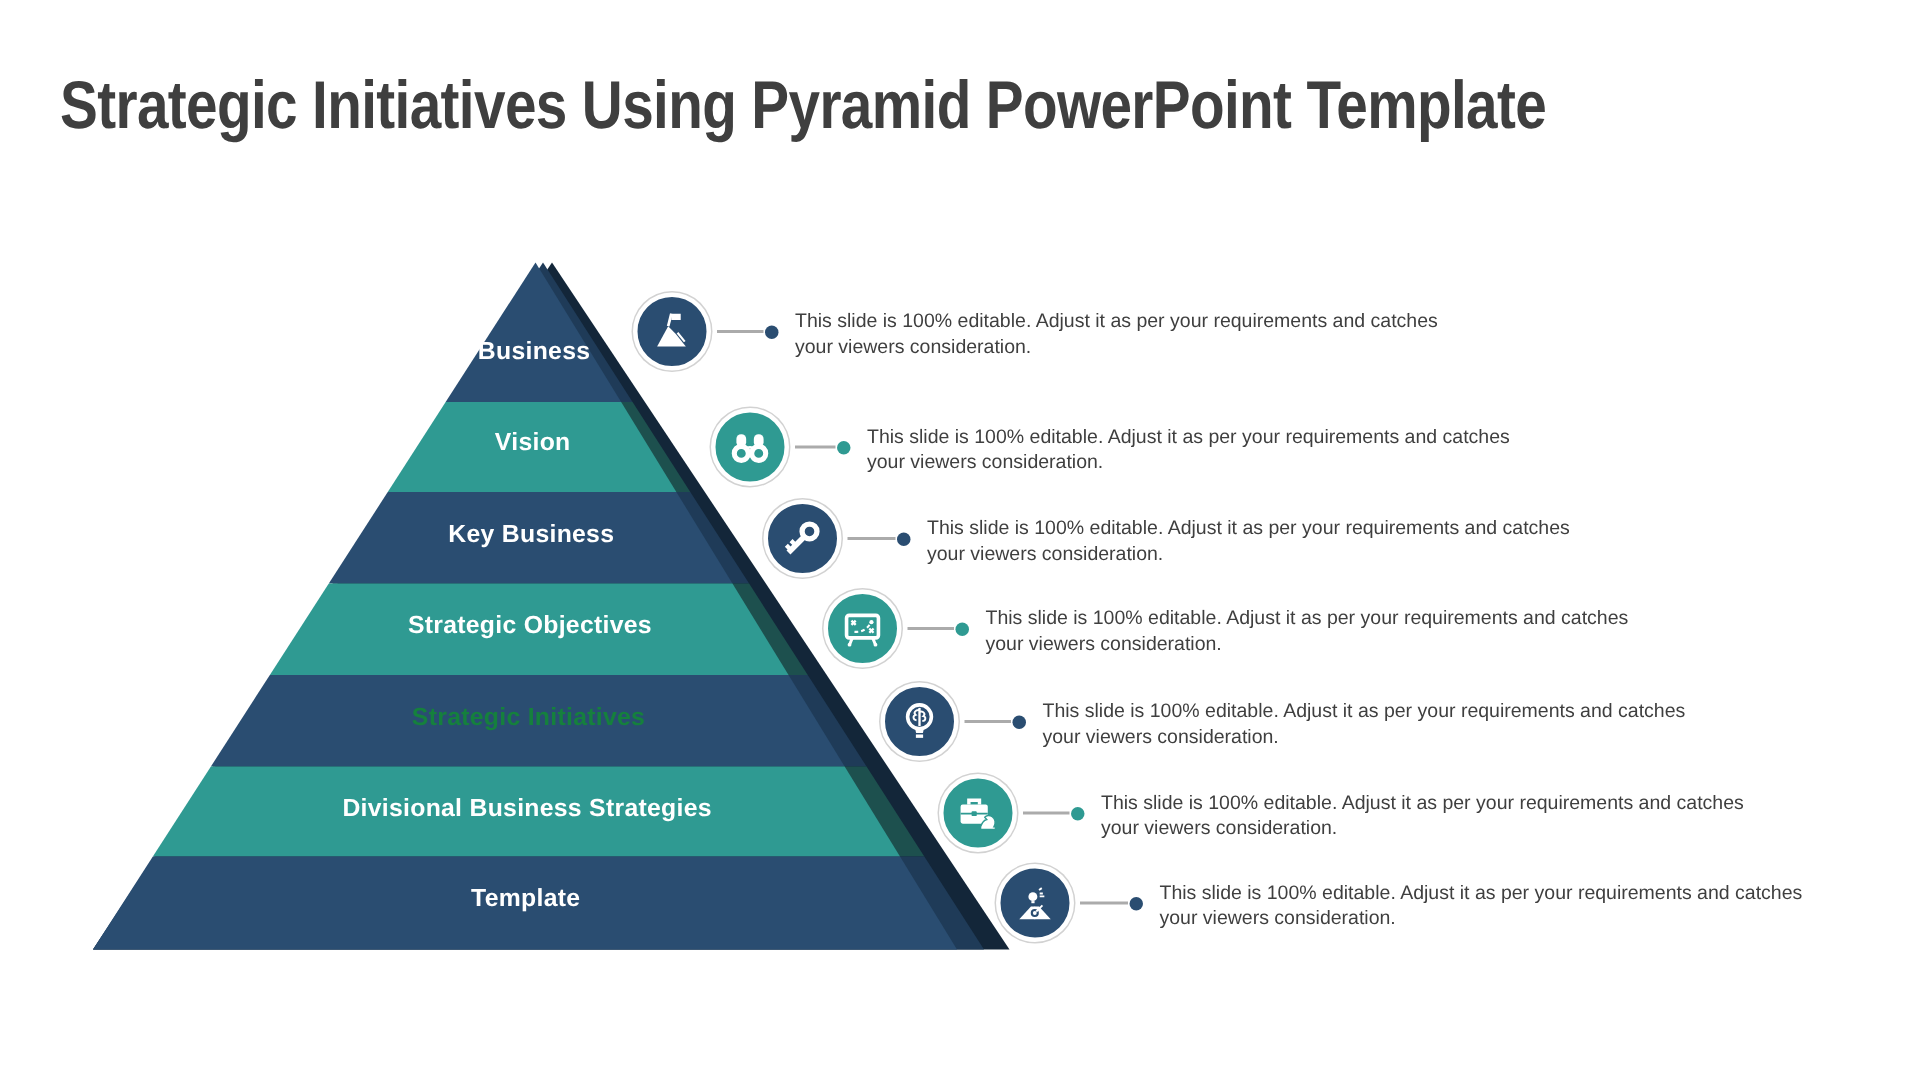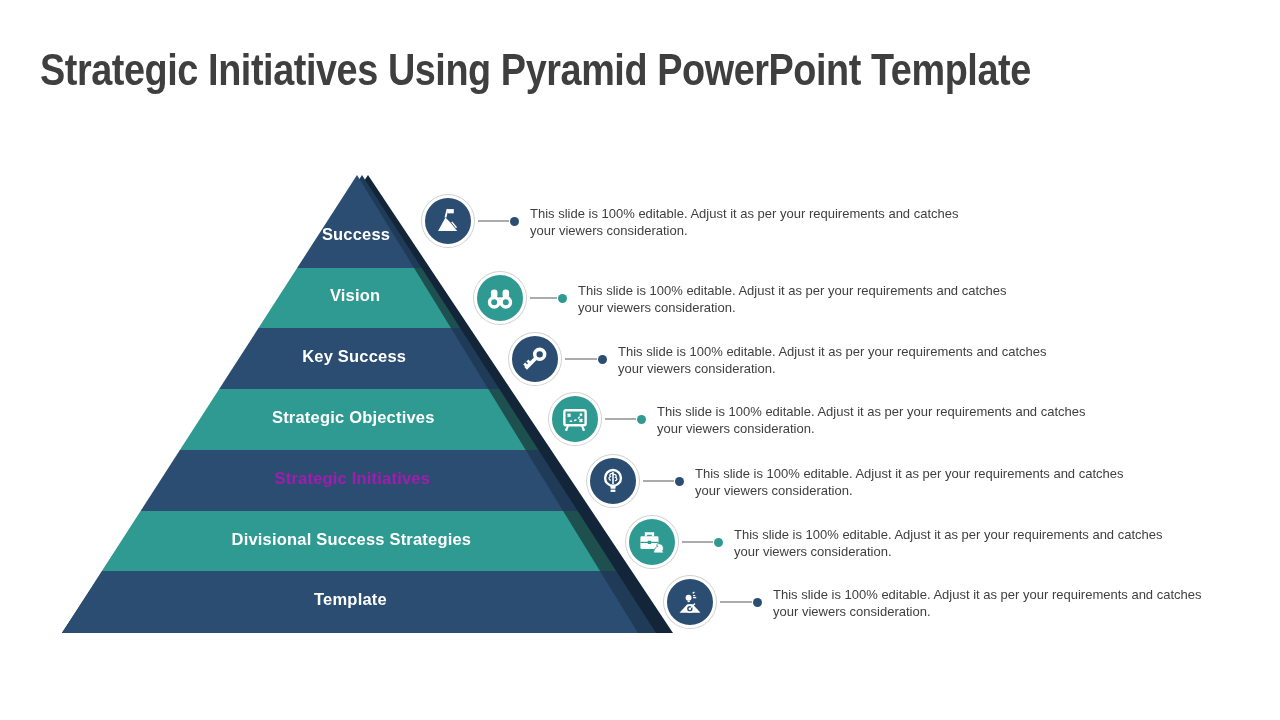--- a/index.html
+++ b/index.html
@@ -48,26 +48,26 @@
     <polygon points="357,175 357,175 414.1,268 297.1,268" fill="#2A4D71"></polygon>
     <polygon points="297.1,268 414.1,268 450.9,328 258.5,328" fill="#2F9A92"></polygon>
     <polygon points="258.5,328 450.9,328 488.3,389 219.2,389" fill="#2A4D71"></polygon>
     <polygon points="219.2,389 488.3,389 525.7,450 179.9,450" fill="#2F9A92"></polygon>
     <polygon points="179.9,450 525.7,450 563.1,511 140.6,511" fill="#2A4D71"></polygon>
     <polygon points="140.6,511 563.1,511 600,571 101.9,571" fill="#2F9A92"></polygon>
     <polygon points="101.9,571 600,571 638,633 62,633" fill="#2A4D71"></polygon>
   </svg>
 
 <div id="labels-layer">
-    <div class="row-label" style="left: 356.068px; top: 225px; color: rgb(255, 255, 255);">Success</div>
+    <div class="row-label" style="left: 356.068px; top: 225px; color: rgb(255, 255, 255);">Business</div>
     <div class="row-label" style="left: 355.135px; top: 286px; color: rgb(255, 255, 255); text-align: center;">Vision</div>
-    <div class="row-label" style="left: 354.203px; top: 347px; color: rgb(255, 255, 255);">Key Success</div>
+    <div class="row-label" style="left: 354.203px; top: 347px; color: rgb(255, 255, 255);">Key Business</div>
     <div class="row-label" style="left: 353.271px; top: 408px; color: rgb(255, 255, 255); text-align: right;">Strategic Objectives</div>
-    <div class="row-label" style="left: 352.338px; top: 469px; color: #a21caf;">Strategic Initiatives</div>
-    <div class="row-label" style="left: 351.406px; top: 530px; color: rgb(255, 255, 255);">Divisional Success Strategies</div>
+    <div class="row-label" style="left: 352.338px; top: 469px; color: #15803d;">Strategic Initiatives</div>
+    <div class="row-label" style="left: 351.406px; top: 530px; color: rgb(255, 255, 255);">Divisional Business Strategies</div>
     <div class="row-label" style="left: 350.489px; top: 590px; color: rgb(255, 255, 255);">Template</div>
   </div>
 <div id="callouts-layer">
     <div class="callout-circle" style="left: 422px; top: 195px; background: rgb(42, 77, 113);">
       <svg viewBox="0 0 24 24">
         <path d="M5 19 L10.2 9.5 L13.8 13.2 L18.5 19 Z" fill="#fff"></path>
         <path d="M10.2 9.5 L11.7 3.6" stroke="#fff" stroke-width="1.3" fill="none"></path>
         <path d="M11.7 3.6 h4.4 v3 h-4.4 z" fill="#fff"></path>
         <path d="M14.6 12.6 L18 16.8" stroke="#fff" stroke-width="1" fill="none"></path>
       </svg>

